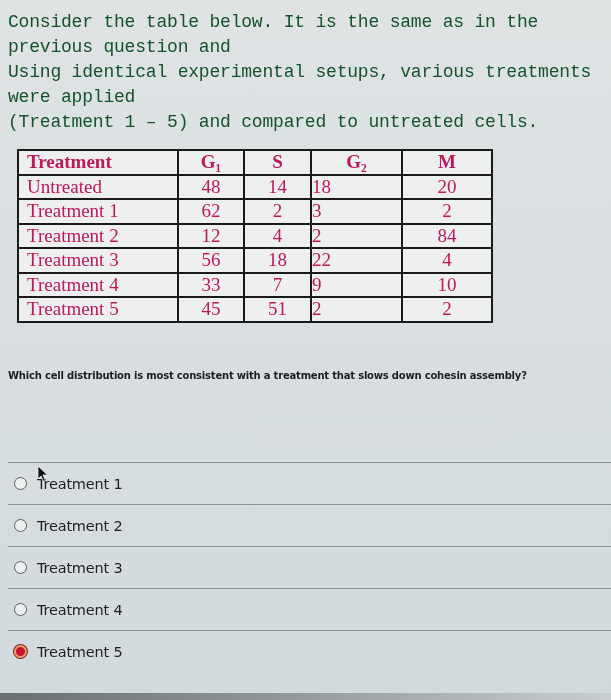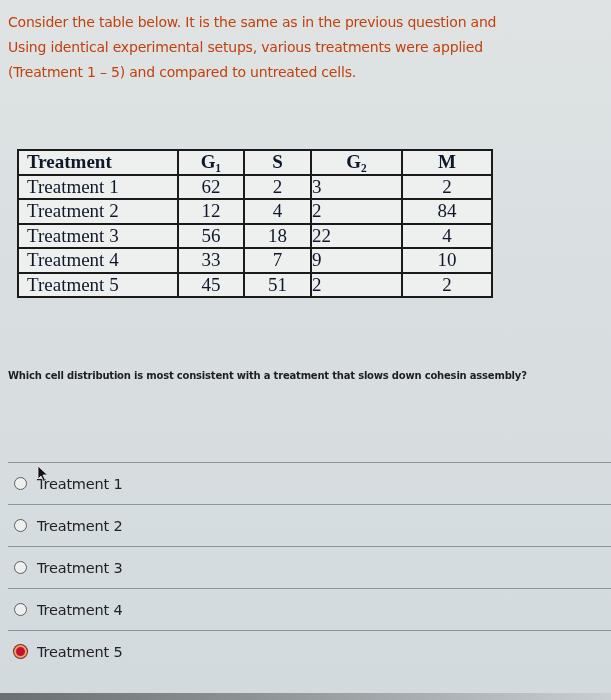--- a/index.html
+++ b/index.html
@@ -13,34 +13,35 @@
       background: linear-gradient(180deg, #dfe3e4 0%, #d9dfe1 40%, #d3dadd 100%);
       font-family: "DejaVu Sans", sans-serif;
       color: #1d1d1d;
       position: relative;
     }
     .intro {
       position: absolute;
       left: 8px;
       top: 10px;
       width: 600px;
-      font-size: 14px;
+      font-size: 18px;
       line-height: 25px;
       letter-spacing: -0.2px;
-      color: #c2410c;
+      color: #14532d;
+      font-family: Liberation Mono, monospace;
     }
     .intro p { margin: 0; }
     table.data {
       position: absolute;
       left: 17px;
       top: 149px;
       border-collapse: collapse;
       font-family: "Liberation Serif", "DejaVu Serif", serif;
       font-size: 19px;
-      color: #0f172a;
+      color: #be185d;
       background: #eef0ef;
       border: 2.5px solid #1a1a1a;
     }
     table.data td, table.data th {
       border: 2px solid #1a1a1a;
       padding: 0;
       height: 22.5px;
       line-height: 20px;
     }
     table.data th { font-weight: bold; }
@@ -131,20 +132,27 @@
     <tr>
       <th class="c-name">Treatment</th>
       <th class="c-g1">G₁</th>
       <th class="c-s">S</th>
       <th class="c-g2">G₂</th>
       <th class="c-m">M</th>
     </tr>
   </thead>
   <tbody>
     <tr>
+      <td class="c-name">Untreated</td>
+      <td class="c-g1">48</td>
+      <td class="c-s">14</td>
+      <td class="c-g2">18</td>
+      <td class="c-m">20</td>
+    </tr>
+    <tr>
       <td class="c-name">Treatment 1</td>
       <td class="c-g1">62</td>
       <td class="c-s">2</td>
       <td class="c-g2">3</td>
       <td class="c-m">2</td>
     </tr>
     <tr>
       <td class="c-name">Treatment 2</td>
       <td class="c-g1">12</td>
       <td class="c-s">4</td>

